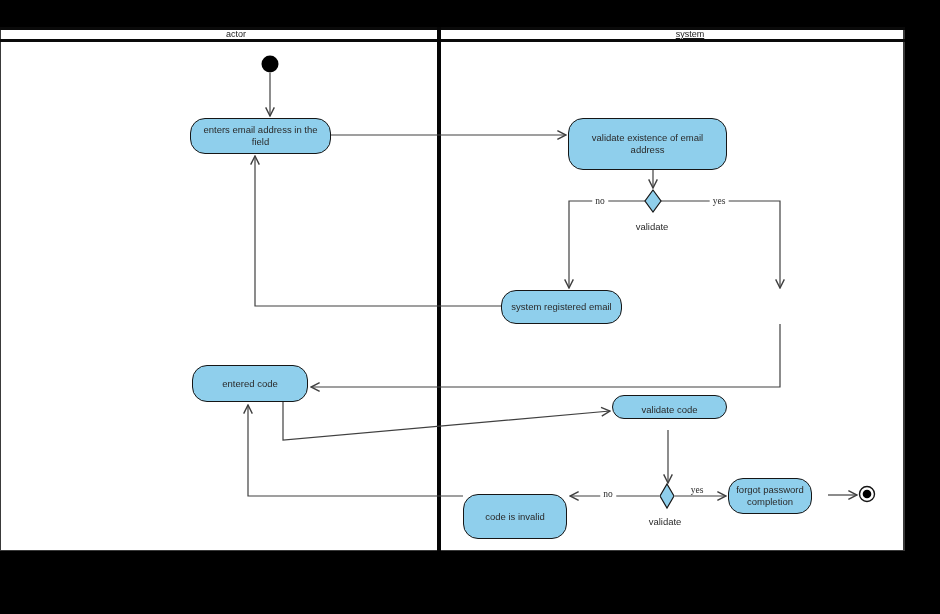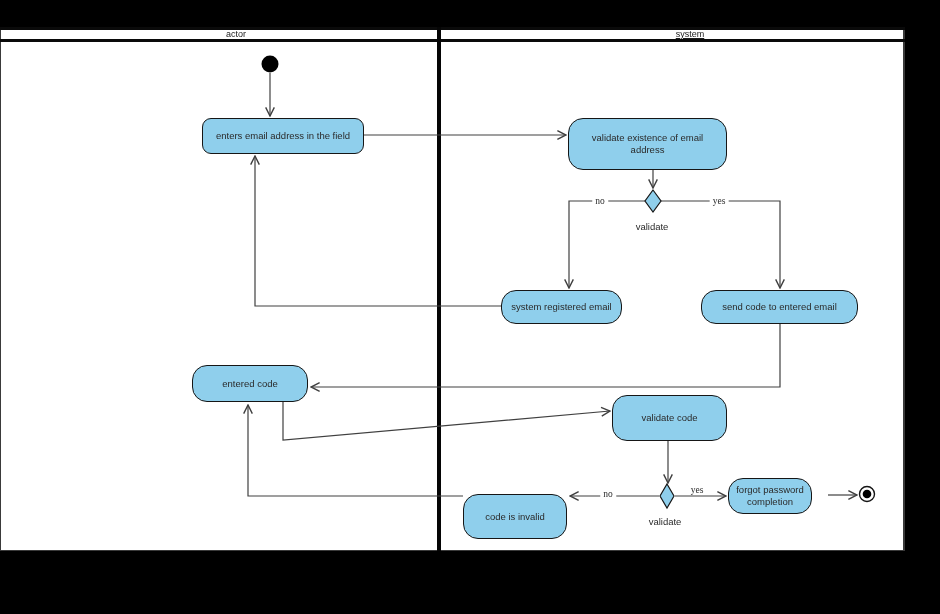--- a/index.html
+++ b/index.html
@@ -69,36 +69,33 @@
       <polyline points="463,496 248,496 248,405" marker-end="url(#arrow)"></polyline>
       <polyline points="828,495 857,495" marker-end="url(#arrow)"></polyline>
     </g>
     <circle cx="270" cy="64" r="8.5" fill="#000"></circle>
     <polygon points="653,190 661,201 653,212 645,201" fill="#8fcfec" stroke="#161616" stroke-width="1.2"></polygon>
     <polygon points="667,484 674,496 667,508 660,496" fill="#8fcfec" stroke="#161616" stroke-width="1.2"></polygon>
     <circle cx="867" cy="494" r="7.5" fill="#fff" stroke="#141414" stroke-width="1.4"></circle>
     <circle cx="867" cy="494" r="4.3" fill="#000"></circle>
   </svg>
 
-  <div class="anode" style="left:202px;top:118px;width:162px;height:36px;border-radius:9px;">
+  <div class="anode" style="left:190px;top:118px;width:141px;height:36px;">
       <span>enters email address in the field</span>
     </div>
   <div class="anode" style="left:568px;top:118px;width:159px;height:52px;">
       <span>validate existence of email address</span>
     </div>
   <div class="anode" style="left:501px;top:290px;width:121px;height:34px;">
       <span>system registered email</span>
     </div>
-  <div class="anode" style="left:701px;top:290px;width:157px;height:34px;">
-      <span>send code to entered email</span>
-    </div>
   <div class="anode" style="left:192px;top:365px;width:116px;height:37px;">
       <span>entered code</span>
     </div>
-  <div class="anode" style="left:612px;top:395px;width:115px;height:46px;">
+  <div class="anode" style="left:612px;top:395px;width:115px;height:24px;align-items:flex-end;">
       <span>validate code</span>
     </div>
   <div class="anode" style="left:463px;top:494px;width:104px;height:45px;">
       <span>code is invalid</span>
     </div>
   <div class="anode" style="left:728px;top:478px;width:84px;height:36px;">
       <span>forgot password completion</span>
     </div>
 
   <span class="edge-label" style="left:600px;top:201px;">no</span>

